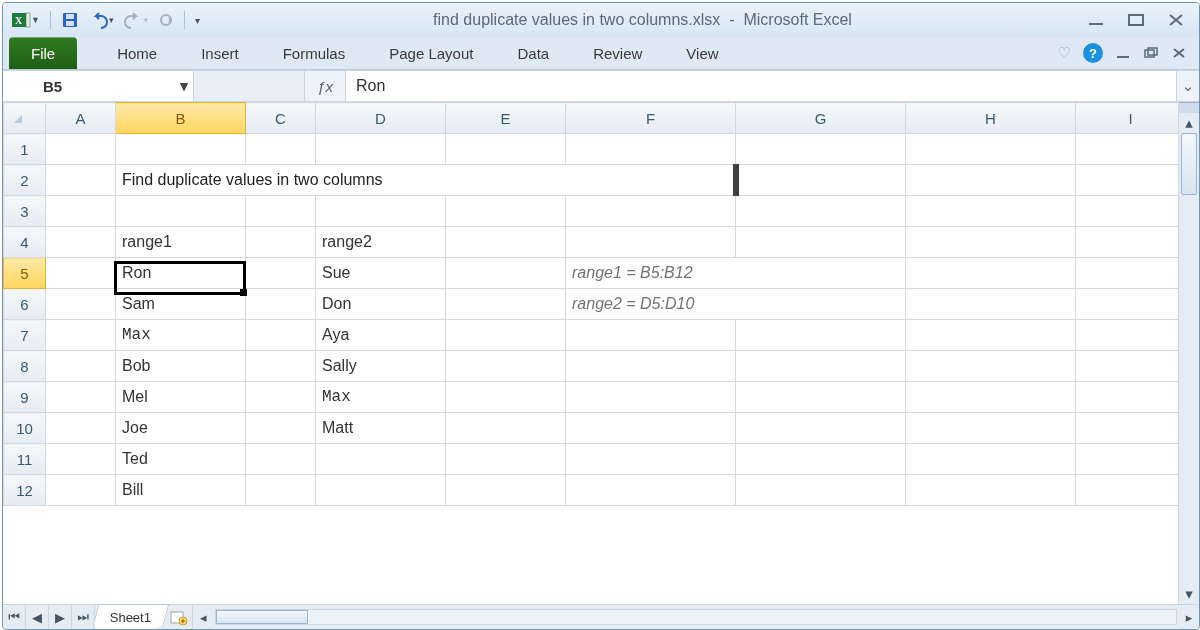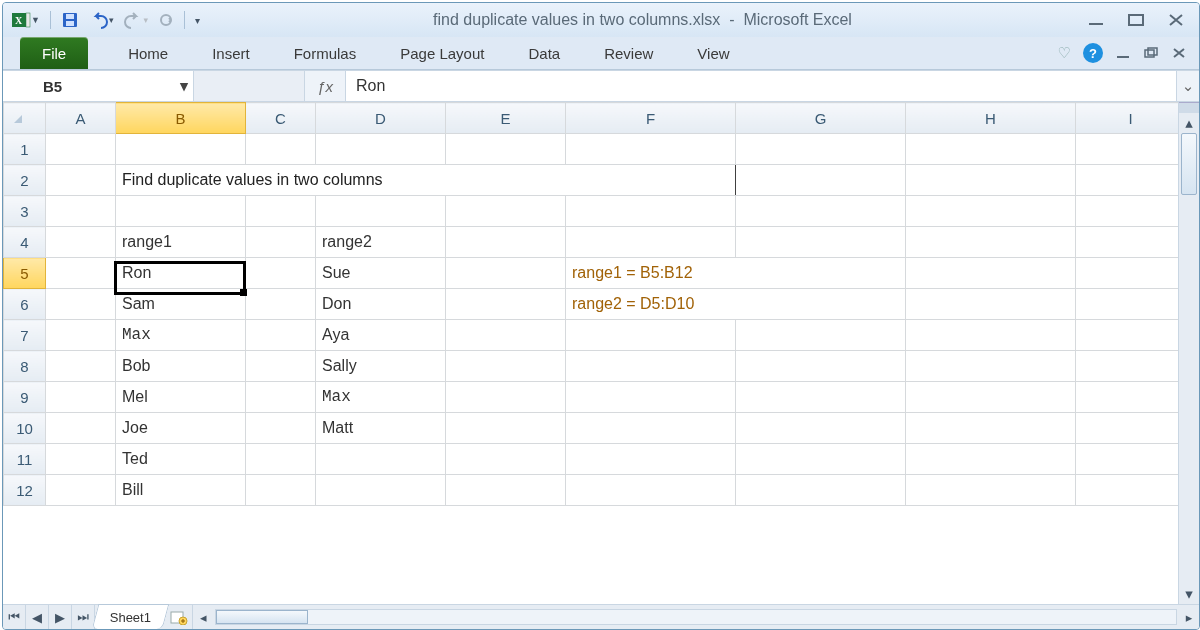--- a/index.html
+++ b/index.html
@@ -6,21 +6,21 @@
 .window{width:1196px;height:626px;margin:2px;border:1px solid #6b98b8;border-radius:4px;background:#dfe9f5;display:flex;flex-direction:column;overflow:hidden;box-shadow:0 0 0 2px #fff inset;}
 
 .titlebar{height:30px;display:flex;align-items:center;padding:2px 6px;background:linear-gradient(#eaf2fb,#d7e6f5);}
 .titlebar .qat{display:flex;align-items:center;gap:6px;}
 .qat .btn{height:22px;display:flex;align-items:center;padding:0 2px;border-radius:3px;}
 .qat .sep{width:1px;height:18px;background:#a9c0d6;margin:0 2px;}
 .title-text{flex:1;text-align:center;font-size:16px;color:#5a6a78;}
 .win-ctrls{display:flex;gap:14px;align-items:center;padding-right:4px;}
 .win-ctrls .wc{width:26px;height:18px;display:flex;align-items:center;justify-content:center;color:#5a6a78;}
 
-.ribbon{height:32px;display:flex;align-items:stretch;padding-left:17px;background:#dfe9f5;border-bottom:1px solid #b7c9da;}
+.ribbon{height:32px;display:flex;align-items:stretch;padding-left:6px;background:#dfe9f5;border-bottom:1px solid #b7c9da;}
 .file-tab{background:linear-gradient(#2f7a21,#1f5f15);color:#fff;border-radius:4px 4px 0 0;padding:0 22px;display:flex;align-items:center;font-size:15px;margin-right:18px;box-shadow:inset 0 1px 0 rgba(255,255,255,.35);}
 .ribbon .tab{padding:0 22px;display:flex;align-items:center;color:#3a3a3a;font-size:15px;cursor:default;}
 .ribbon-right{margin-left:auto;display:flex;align-items:center;gap:12px;padding-right:12px;color:#5a6a78;}
 .ribbon-right .help{width:20px;height:20px;border-radius:50%;background:#1e90e0;color:#fff;display:flex;align-items:center;justify-content:center;font-weight:bold;font-size:13px;}
 
 .fbar{height:30px;display:flex;align-items:stretch;border-top:1px solid #c9d6e3;border-bottom:1px solid #c9d6e3;background:#e9eef5;}
 .namebox{width:190px;display:flex;align-items:center;border-right:1px solid #c9d6e3;background:#fff;font-weight:bold;}
 .namebox .txt{flex:1;padding-left:40px;font-size:15px;}
 .namebox .dd{width:18px;text-align:center;color:#444;}
 .fx-gap{width:110px;border-right:1px solid #c9d6e3;}
@@ -34,21 +34,21 @@
 table.cells th, table.cells td{border:1px solid #d6d9dc;font-size:16px;font-weight:normal;text-align:left;padding:0 6px;height:31px;box-sizing:border-box;background:#fff;}
 table.cells th{background:linear-gradient(#f6f8fb,#e5ecf3);text-align:center;color:#3a5a74;font-size:15px;}
 th.corner{background:linear-gradient(#f6f8fb,#e5ecf3);}
 th.rowhdr{width:42px;text-align:center;}
 th.colB.active, th.rowhdr.active{background:linear-gradient(#ffe9a8,#ffd65e);border-color:#e2b43a;color:#8a5a00;}
 col.cA{width:70px;} col.cB{width:130px;} col.cC{width:70px;} col.cD{width:130px;} col.cE{width:120px;} col.cF{width:170px;} col.cG{width:170px;} col.cH{width:170px;} col.cI{width:110px;}
 td.bold{font-weight:700;font-size:18px;color:#222;}
 td.header-cell{background:#f1f1f1;}
 td.bordered{border:1px solid #9aa0a6;}
 td.dup{background:#b7e26b;font-family:Liberation Mono, monospace;}
-td.annot{color:#a16207;}
+td.annot{font-style:italic;color:#737373;}
 
 .sel{position:absolute;border:3px solid #000;box-sizing:border-box;pointer-events:none;}
 .sel .handle{position:absolute;right:-4px;bottom:-4px;width:7px;height:7px;background:#000;}
 
 .vscroll{width:20px;background:#e6ecf3;border-left:1px solid #c9d6e3;display:flex;flex-direction:column;}
 .vscroll .arr{height:20px;display:flex;align-items:center;justify-content:center;color:#456;}
 .vscroll .track{flex:1;position:relative;}
 .vscroll .thumb{position:absolute;left:2px;right:2px;top:0;height:60px;border:1px solid #9bb4cc;border-radius:2px;background:linear-gradient(#f4f8fc,#d6e4f1);}
 .vscroll .split{height:10px;background:#cfdbe8;border-top:1px solid #aac;}
 
@@ -218,21 +218,21 @@
               <td></td>
               <td></td>
               <td></td>
               <td></td>
               <td></td>
               <td></td>
             </tr>
         <tr>
               <th class="rowhdr">2</th>
               <td></td>
-          <td class="bold" colspan="5" style="border-right:1px solid #404040;margin-top:15px;">Find duplicate values in two columns</td>
+          <td class="bold" colspan="5" style="border-right:6px solid #404040;margin-top:15px;">Find duplicate values in two columns</td>
           <td></td>
               <td></td>
               <td></td>
             </tr>
         <tr>
               <th class="rowhdr">3</th>
               <td></td>
               <td></td>
               <td></td>
               <td></td>

